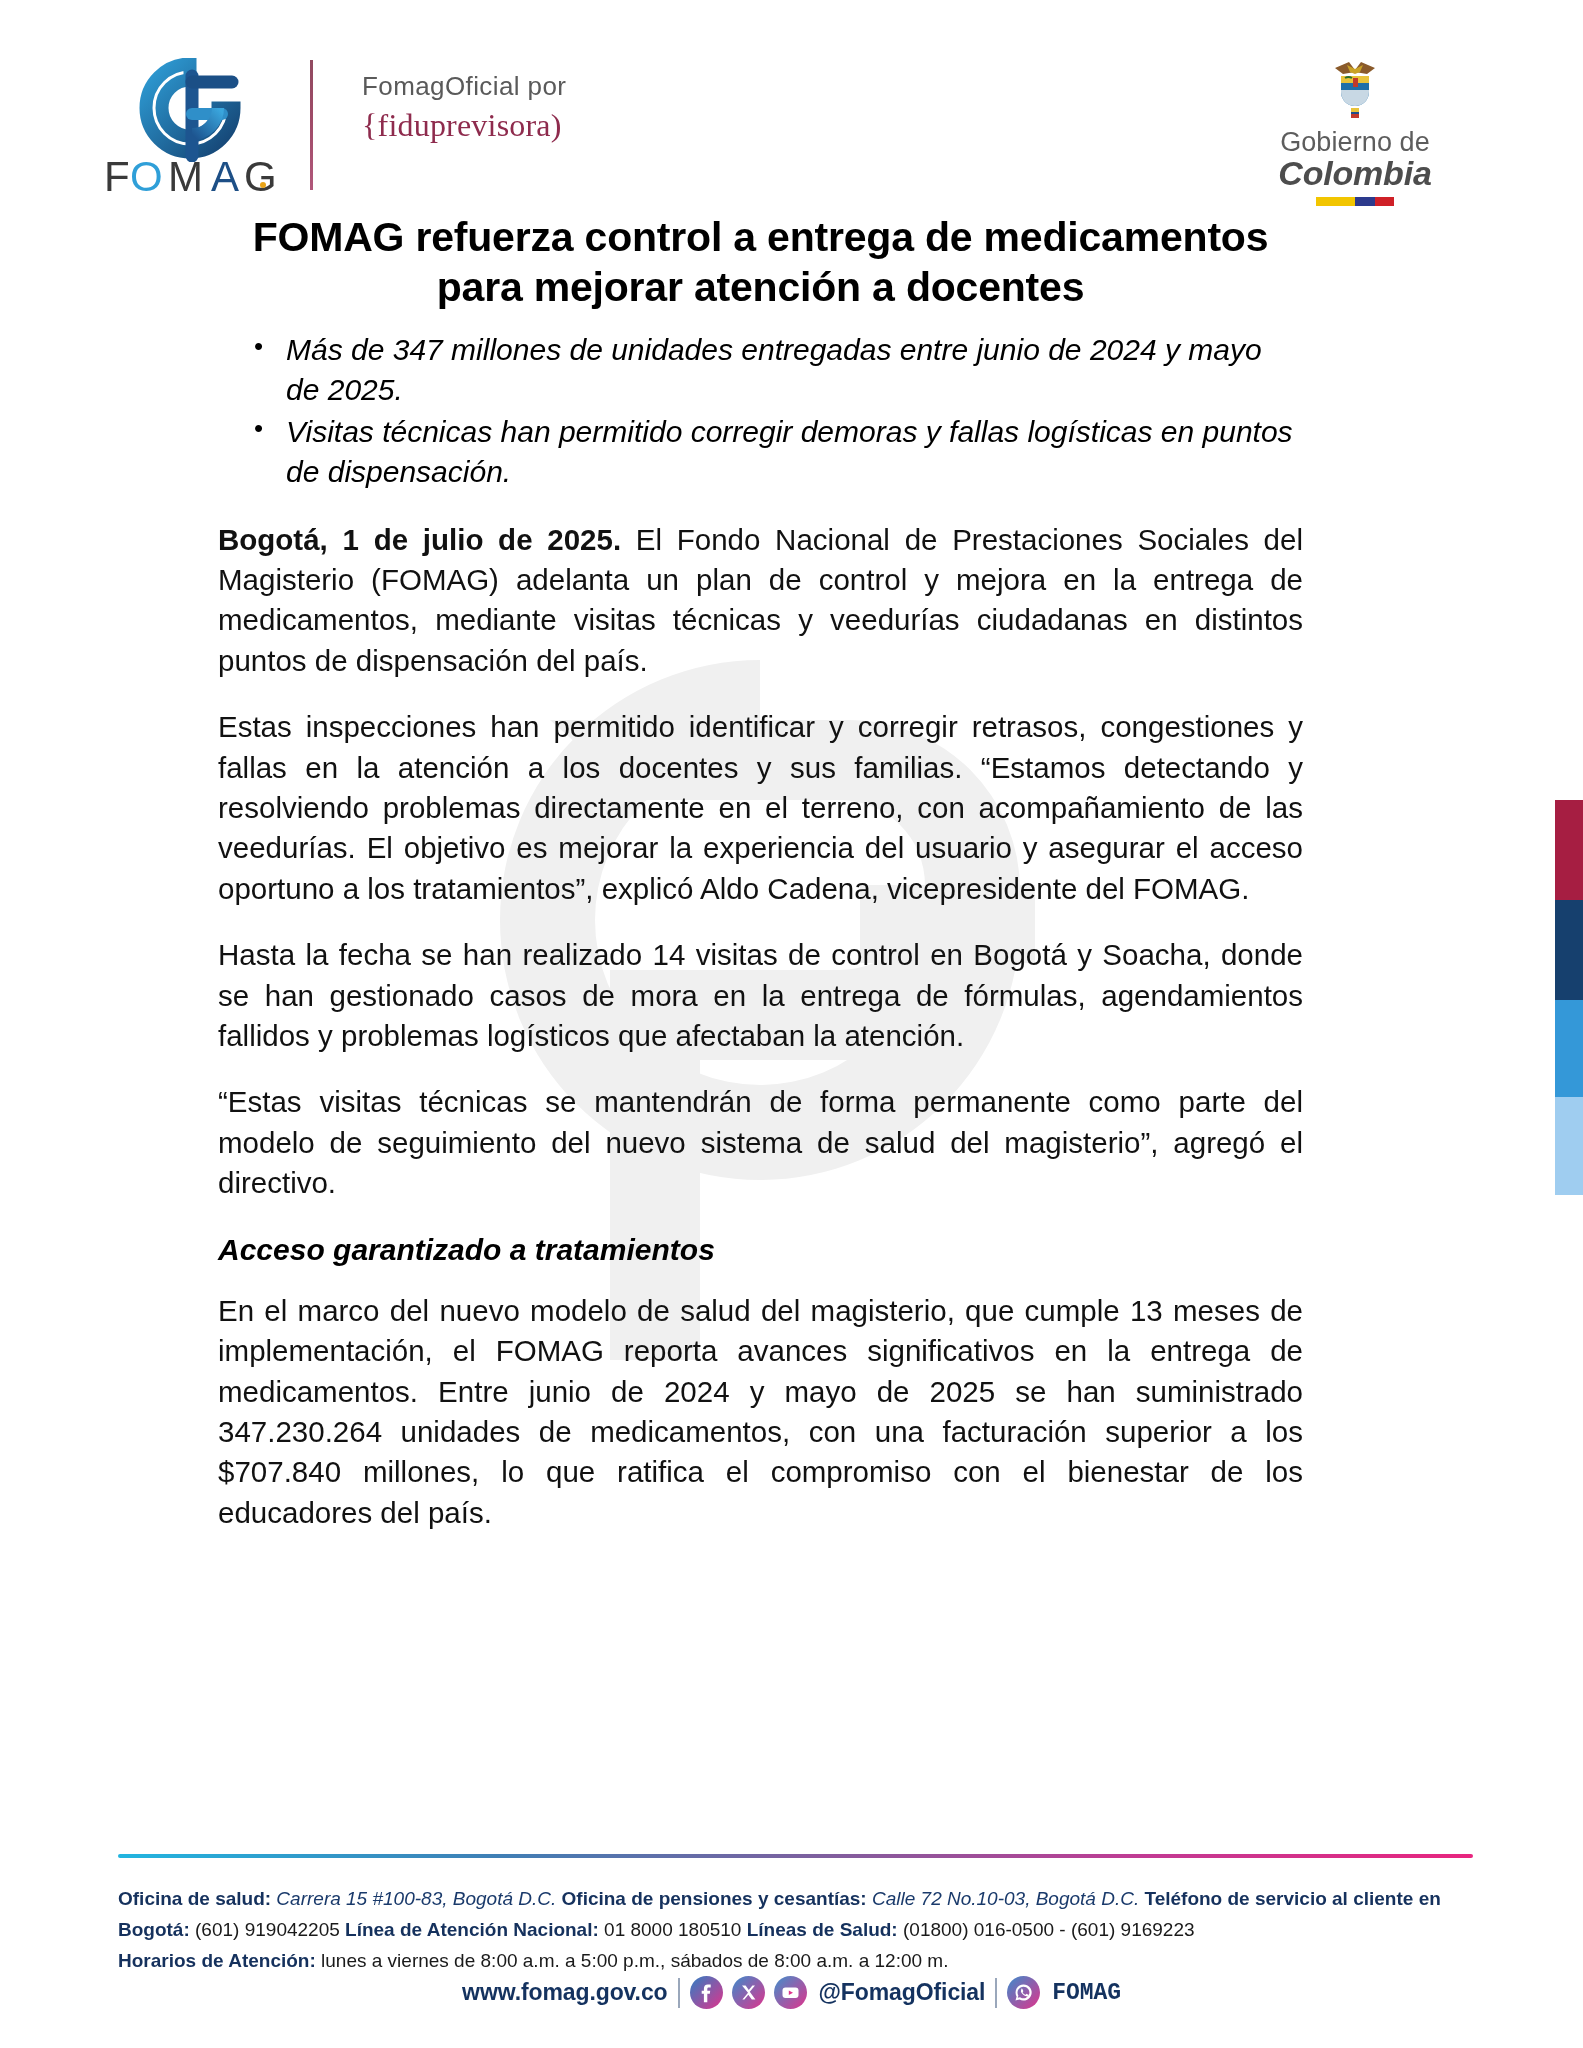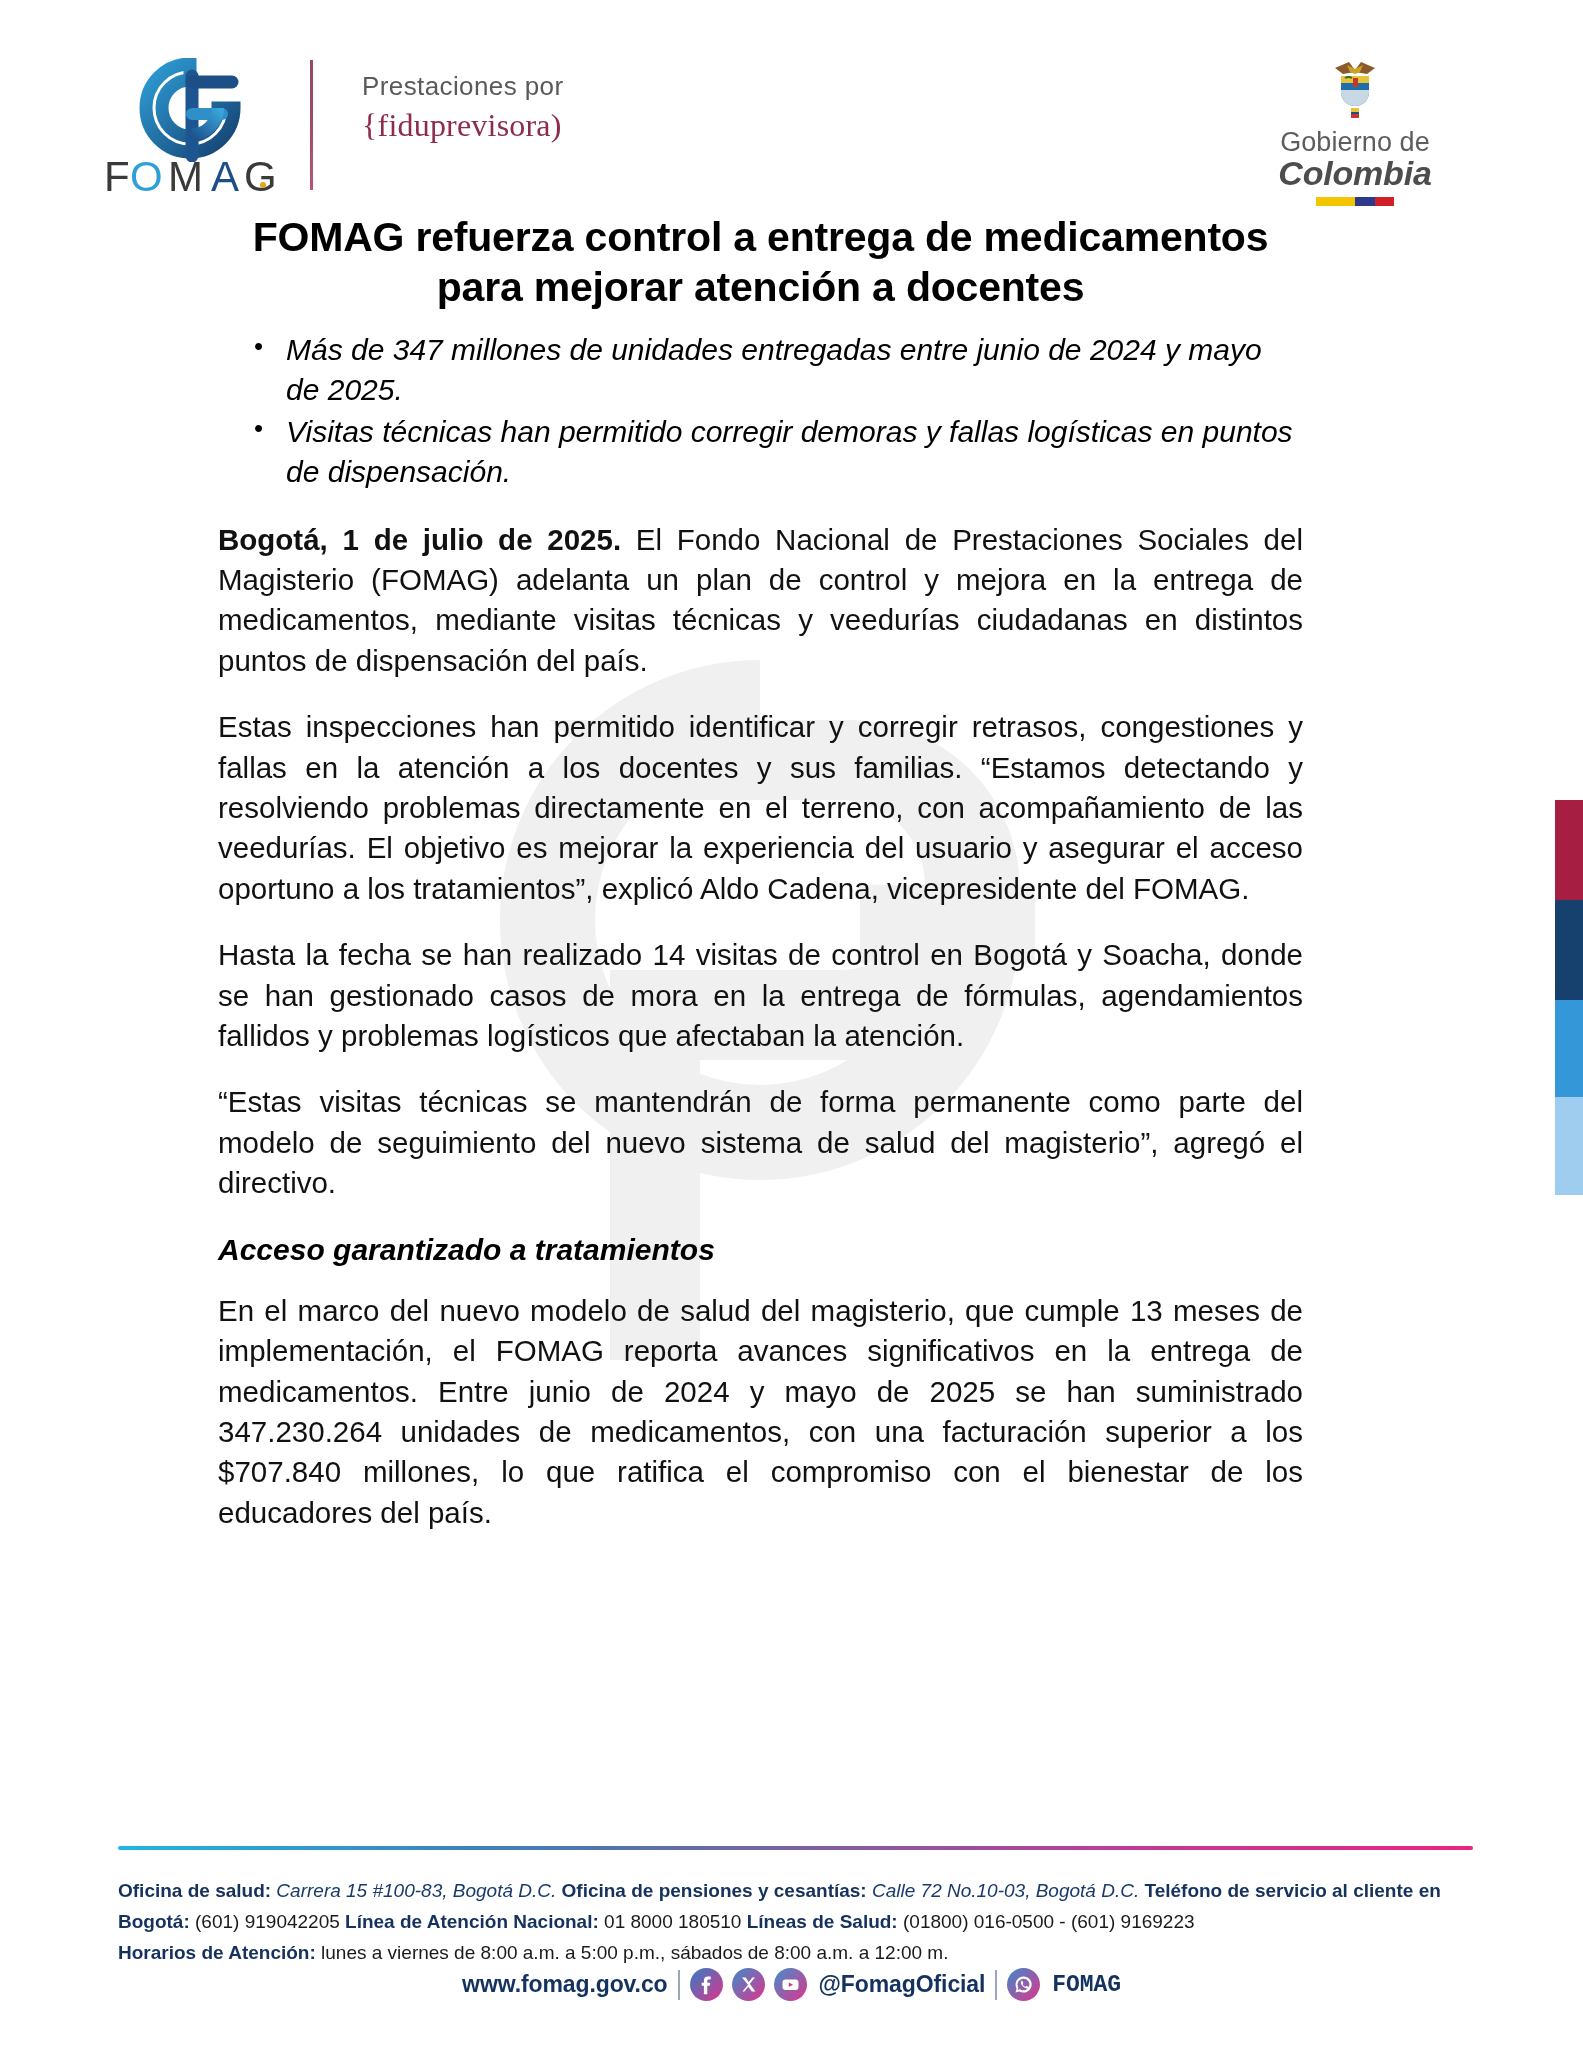--- a/index.html
+++ b/index.html
@@ -188,21 +188,21 @@
     font-style: italic;
     margin: 0 0 22px 0;
     line-height: 1.3;
     color: #000;
   }
 
   
   .footer {
     position: absolute;
     left: 0;
-    bottom: 8px;
+    bottom: 0;
     width: 1497px;
     height: 200px;
     z-index: 5;
   }
   .footer-rule {
     position: absolute;
     left: 118px;
     top: 6px;
     width: 1355px;
     height: 4px;
@@ -304,21 +304,21 @@
       <text x="64" y="37" font-family="Liberation Sans, sans-serif" font-size="42" fill="#3a3a3a">M</text>
       <text x="107" y="37" font-family="Liberation Sans, sans-serif" font-size="42" fill="#1d4f86">A</text>
       <text x="140" y="37" font-family="Liberation Sans, sans-serif" font-size="42" fill="#3a3a3a">G</text>
       <circle cx="159" cy="31" r="3" fill="#e8a317"></circle>
     </svg>
   </div>
 
   <div class="divider-vert"></div>
 
   <div class="admin-block">
-    <div class="admin-by">Prestaciones por</div>
+    <div class="admin-by">FomagOficial por</div>
     <div class="fidu">{fiduprevisora)</div>
   </div>
 
   <div class="gov-block">
     <svg class="gov-crest" viewBox="0 0 56 72" xmlns="http://www.w3.org/2000/svg">
       <path d="M8 16 L22 10 L28 18 L34 10 L48 16 L40 22 L28 20 L16 22 Z" fill="#8a5a2b"></path>
       <path d="M20 13 L28 17 L36 13 L33 20 L28 22 L23 20 Z" fill="#c9a227"></path>
       <path d="M14 24 h28 v16 a14 14 0 0 1 -14 14 a14 14 0 0 1 -14 -14 z" fill="#1f6fa8"></path>
       <rect x="14" y="24" width="28" height="7" fill="#e8c33a"></rect>
       <path d="M14 38 h28 v2 a14 14 0 0 1 -14 14 a14 14 0 0 1 -14 -14 z" fill="#c8d8e4"></path>

